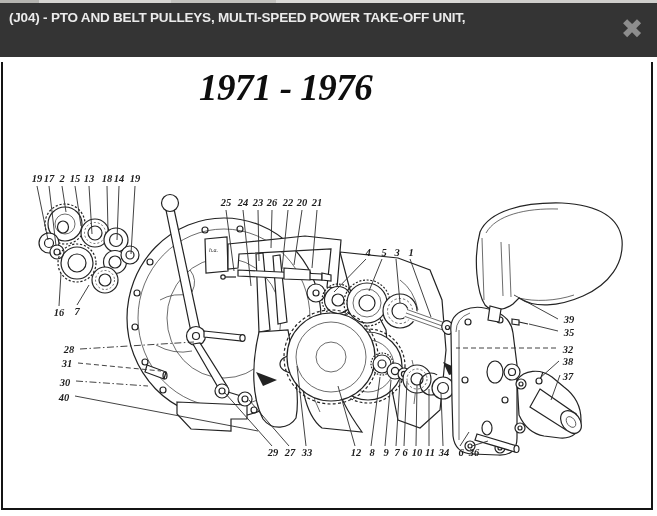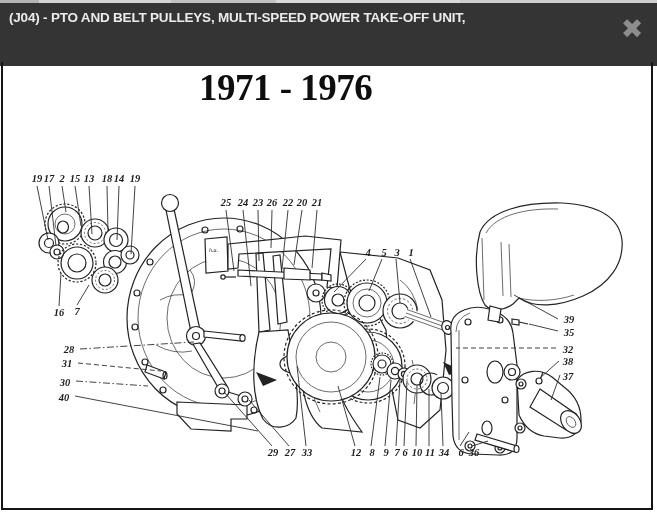--- a/index.html
+++ b/index.html
@@ -1,29 +1,29 @@
 <!DOCTYPE html>
 <html><head>
 <meta charset="utf-8">
 <style>
   html,body{margin:0;padding:0;background:#ffffff;}
   .page{position:relative;width:657px;height:516px;background:#ffffff;overflow:hidden;
         font-family:"Liberation Sans",sans-serif;}
   .top-strip{position:absolute;left:0;top:0;width:657px;height:3px;
         background:linear-gradient(90deg,#b5b4b0 0 6%,#d6d5d2 6% 26%,#c3c2be 26% 42%,#dad9d6 42% 70%,#cfcecb 70% 100%);}
-  .header{position:absolute;left:0;top:3px;width:657px;height:63px;background:#343434;box-sizing:border-box;
+  .header{position:absolute;left:0;top:3px;width:657px;height:54px;background:#343434;box-sizing:border-box;
         padding:6px 44px 0 9px;}
   .header-title{color:#ebebeb;font-weight:bold;font-size:13.5px;line-height:17px;letter-spacing:-0.2px;}
   .close-btn{position:absolute;right:9px;top:13px;width:32px;height:32px;line-height:32px;text-align:center;
         color:#8d8d8d;font-size:27px;font-weight:bold;cursor:pointer;font-family:"DejaVu Sans",sans-serif;}
   .frame-left{position:absolute;left:1px;top:62px;width:2px;height:446px;background:#141414;}
   .frame-right{position:absolute;left:651px;top:62px;width:2px;height:446px;background:#141414;}
   .frame-bottom{position:absolute;left:1px;top:508px;width:652px;height:2px;background:#141414;}
   .years-title{position:absolute;left:199px;top:66px;font-family:"Liberation Serif",serif;
-        font-weight:bold;font-size:37px;letter-spacing:-0.5px;color:#0e0e0e;}
+        font-weight:bold;font-size:37px;letter-spacing:-0.5px;color:#0e0e0e;font-style:italic;}
   svg{position:absolute;left:0;top:62px;}
   .ink{stroke:#232323;fill:none;stroke-width:1.2;}
   .wfill{stroke:#232323;fill:#ffffff;stroke-width:1.2;}
   .thin{stroke:#2e2e2e;fill:none;stroke-width:0.7;}
   .leader{stroke:#2e2e2e;fill:none;stroke-width:0.9;}
   .callout{font-family:"Liberation Serif",serif;font-style:italic;font-weight:bold;
         font-size:10.5px;fill:#1d1d1d;text-anchor:middle;}
   .scribble{font-family:"Liberation Serif",serif;font-style:italic;font-size:6px;fill:#2a2a2a;}
 </style>
 </head>

